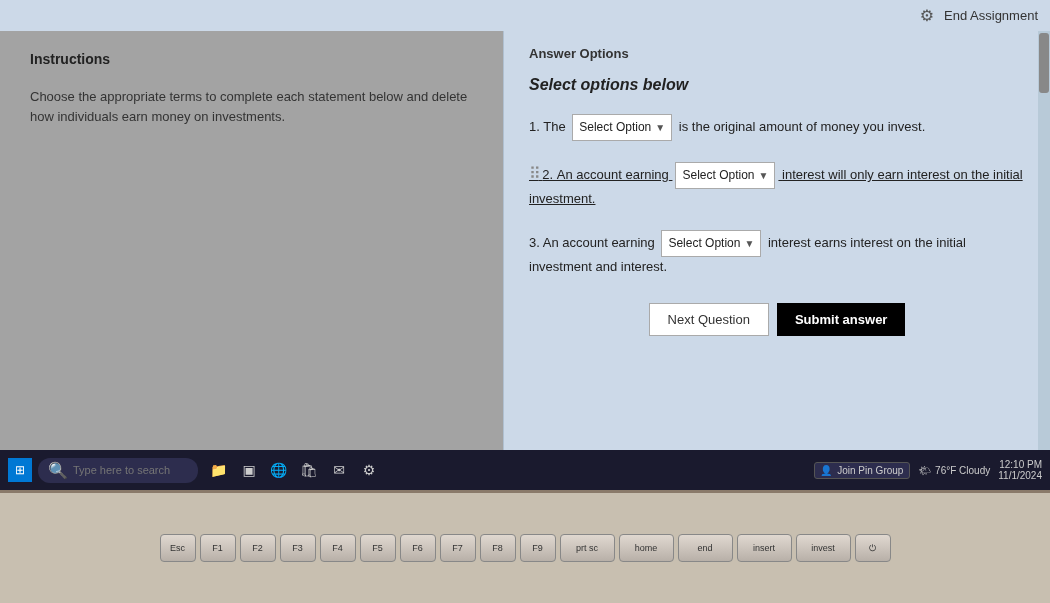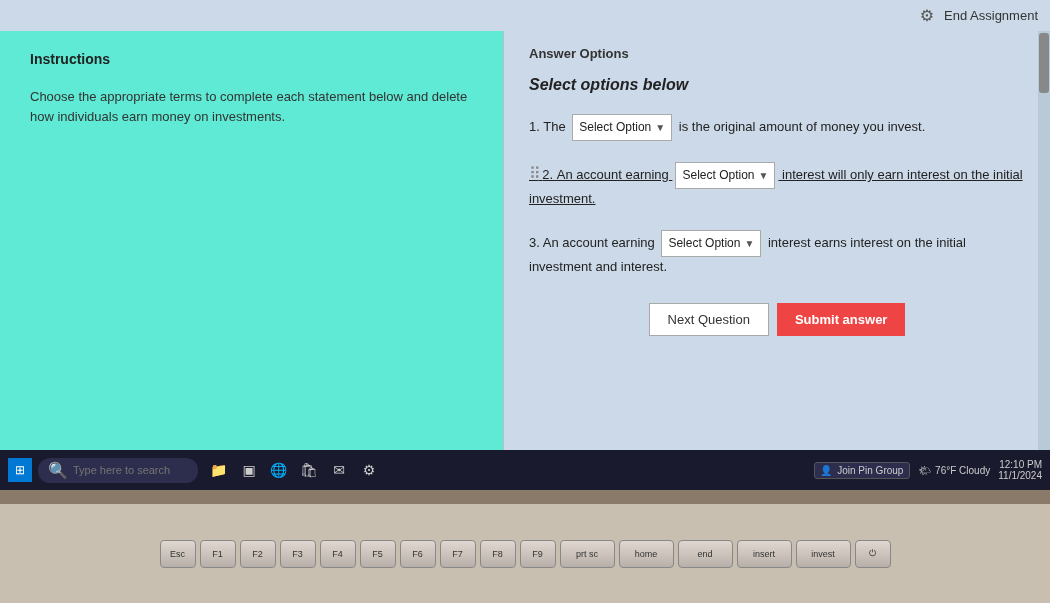--- a/index.html
+++ b/index.html
@@ -50,21 +50,21 @@
     
     .main-content {
       display: flex;
       flex: 1;
       overflow: hidden;
     }
 
     
     .instructions-panel {
       width: 48%;
-      background: #5eead4;
+      background: #a3a3a3;
       padding: 20px 30px;
       border-right: 1px solid #b0c0d0;
     }
 
     .panel-title {
       font-size: 14px;
       font-weight: bold;
       color: #222;
       margin-bottom: 20px;
     }
@@ -143,21 +143,21 @@
     .btn-next {
       background: white;
       border: 1px solid #aaa;
       padding: 8px 18px;
       font-size: 13px;
       cursor: pointer;
       color: #333;
     }
 
     .btn-submit {
-      background: #ef4444;
+      background: #000000;
       border: none;
       padding: 8px 18px;
       font-size: 13px;
       cursor: pointer;
       color: white;
       font-weight: bold;
     }
 
     
     .scrollbar-area {
@@ -272,21 +272,21 @@
       align-items: center;
       gap: 4px;
     }
 
     
     .keyboard-area {
       position: absolute;
       bottom: 0;
       left: 0;
       width: 1050px;
-      height: 99px;
+      height: 110px;
       background: #c8bfb0;
       display: flex;
       flex-direction: column;
       align-items: center;
       justify-content: center;
       gap: 5px;
     }
 
     .keyboard-row {
       display: flex;

